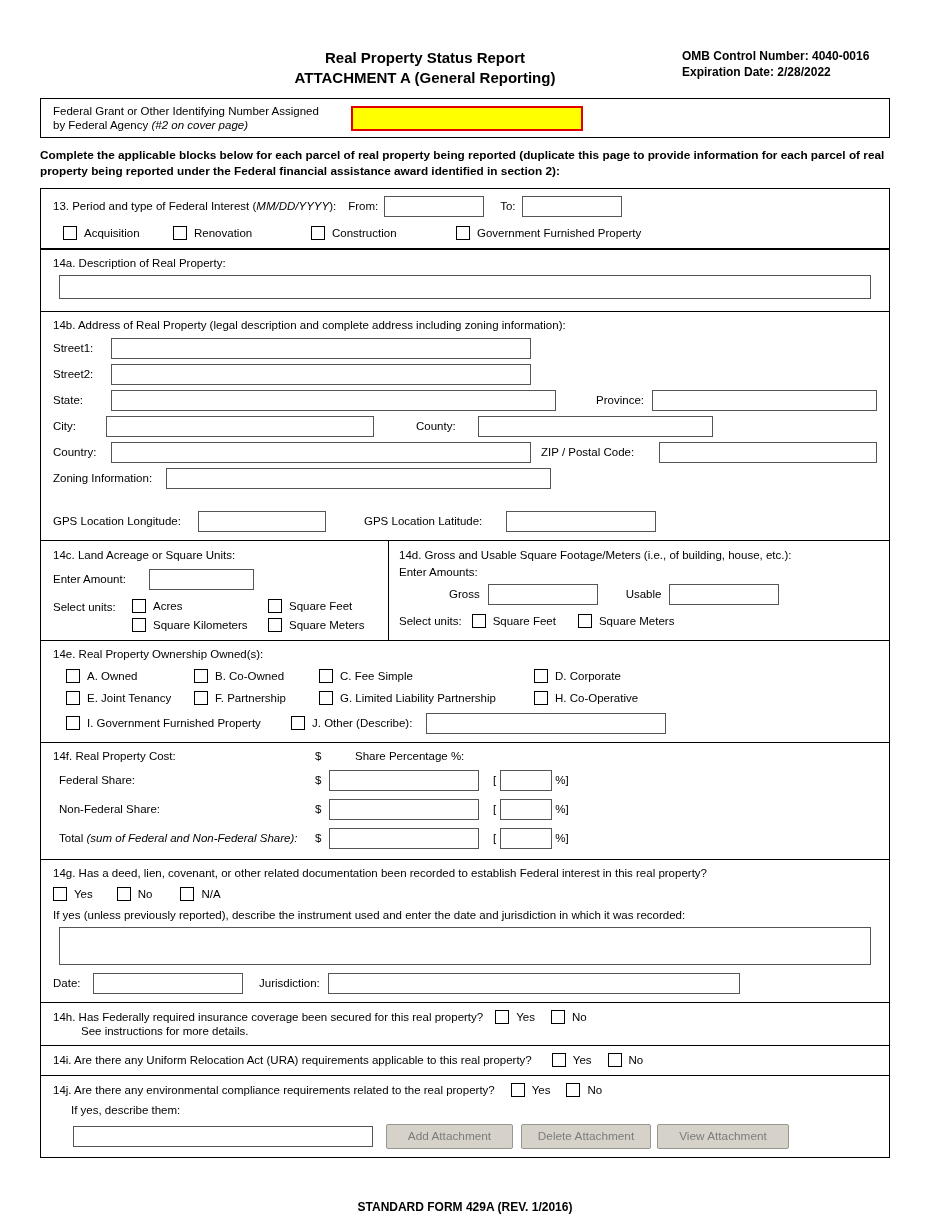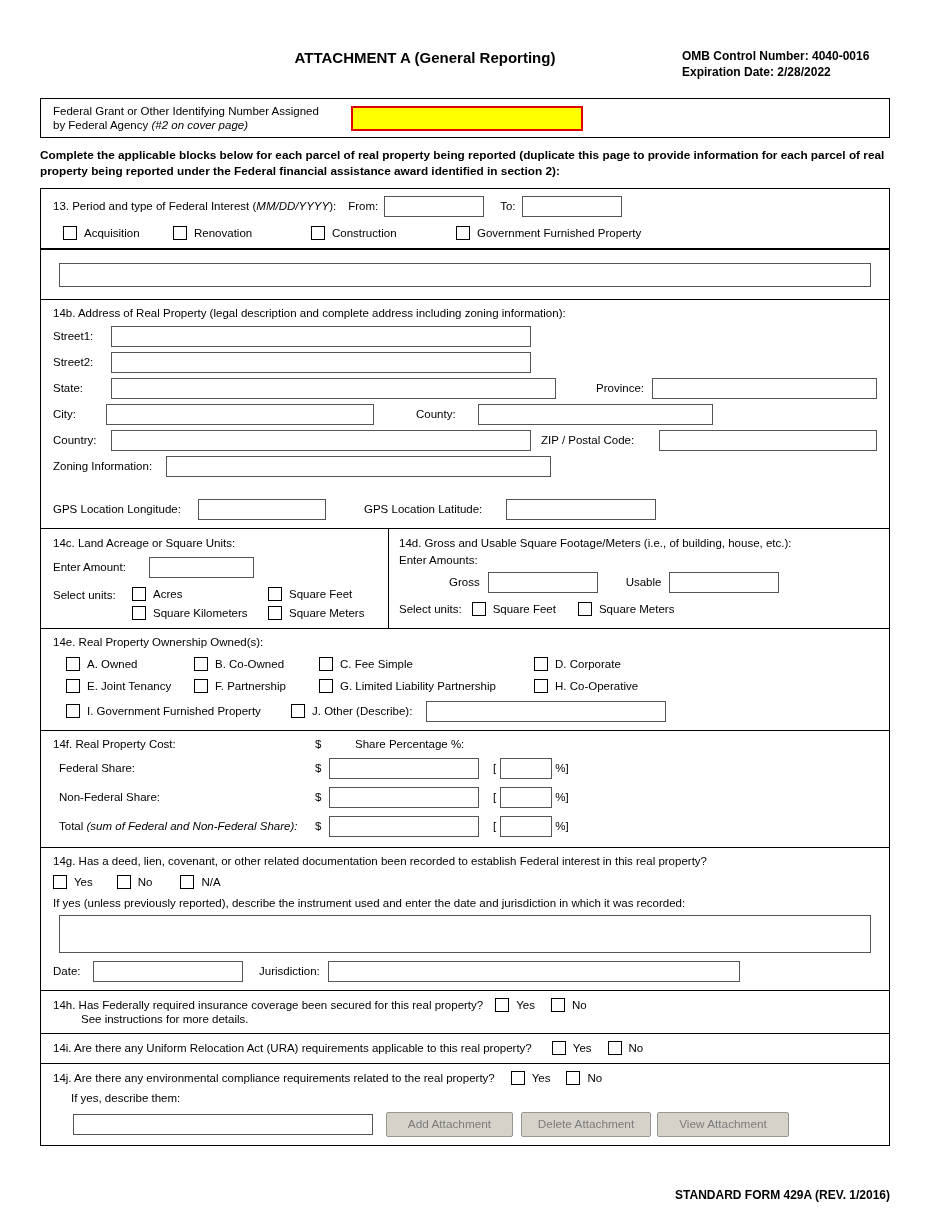--- a/index.html
+++ b/index.html
@@ -48,29 +48,30 @@
   .units-grid { display: grid; grid-template-columns: 136px auto; row-gap: 5px; }
 
   
   .flabel { width: 262px; }
   .frow { display: flex; align-items: center; margin-bottom: 8px; }
 
   
   .btn { height: 25px; background: #d6d2ca; border: 1px solid #979790; border-radius: 2px;
          color: #7c7c7c; font: inherit; font-size: 11.8px; }
 
-  .footer { margin-top: 42px; text-align: right; font-weight: bold; font-size: 12px; }
+  .footer { margin-top: 42px; text-align: center; font-weight: bold; font-size: 12px; }
 </style>
 </head>
 <body>
 
 <div class="page">
 
   <div class="hdr">
     <div class="title-wrap">
+      <div>Real Property Status Report</div>
       <div>ATTACHMENT A (General Reporting)</div>
     </div>
     <div class="omb">
       <div>OMB Control Number:  4040-0016</div>
       <div>Expiration Date:  2/28/2022</div>
     </div>
   </div>
 
   <div class="grant-box">
     <div class="grant-label">
@@ -106,20 +107,21 @@
             <span class="lbl">Construction</span>
           </label>
         <label class="cbitem">
             <span class="cb"></span>
             <span class="lbl">Government Furnished Property</span>
           </label>
       </div>
     </div>
 
     <div class="sec">
+      <div class="lbl">14a. Description of Real Property:</div>
       <input type="text" class="inp" style="display: block; width: calc(100% - 12px); margin: 6px 6px 4px; height: 24px;" value="">
     </div>
 
     <div class="sec">
       <div class="lbl" style="margin-bottom:7px">14b. Address of Real Property (legal description and complete address including zoning information):</div>
       <div class="row" style="margin-bottom:5px">
         <span class="lbl" style="width:58px">Street1:</span>
         <input type="text" class="inp" style="width: 420px;" value="">
       </div>
       <div class="row" style="margin-bottom:5px">

